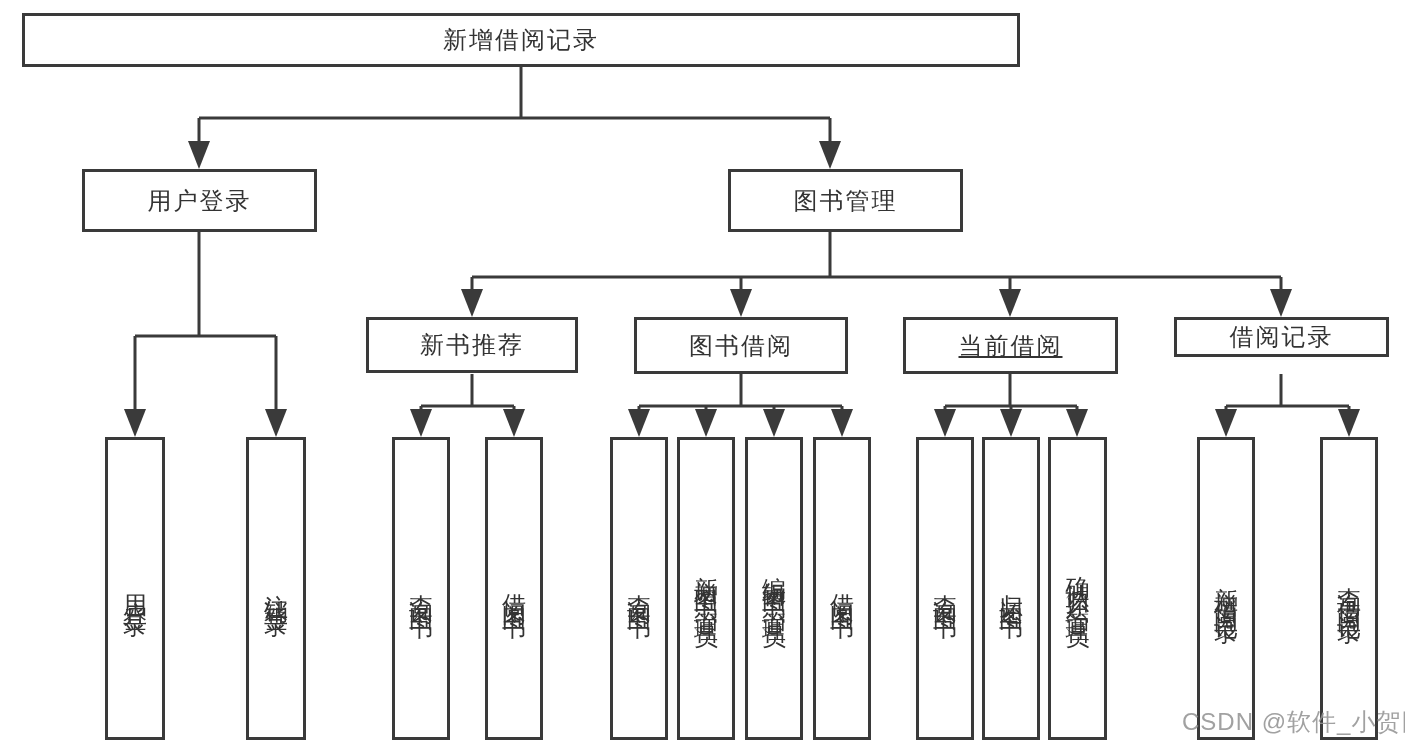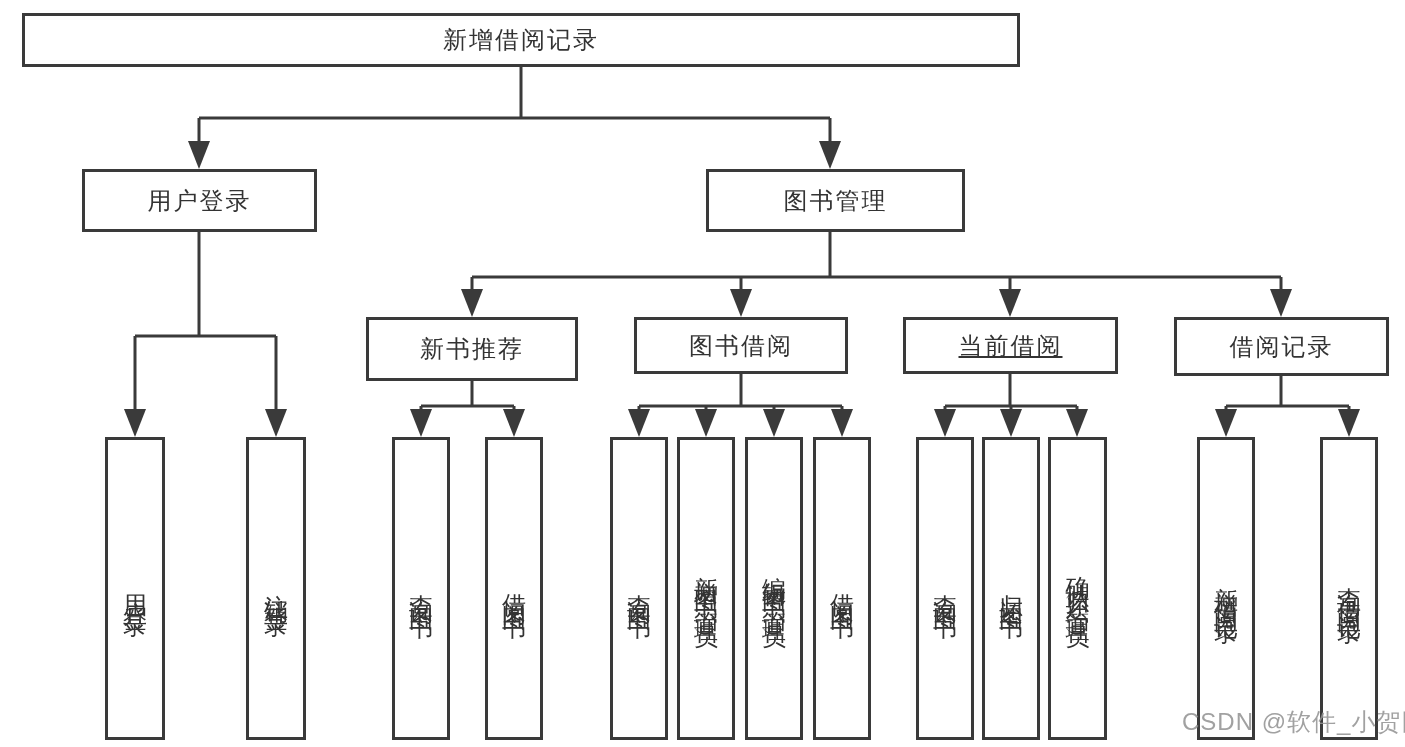--- a/index.html
+++ b/index.html
@@ -102,34 +102,34 @@
     </g>
   </svg>
 
   <div class="box" style="left:22px; top:13px; width:998px; height:54px;">
     <span class="lbl">新增借阅记录</span>
   </div>
 
   <div class="box" style="left:82px; top:169px; width:235px; height:63px;">
     <span class="lbl">用户登录</span>
   </div>
-  <div class="box" style="left:706px; top:169px; width:259px; height:63px;font-family:Liberation Mono, monospace;">
+  <div class="box" style="left:728px; top:169px; width:235px; height:63px;font-family:Liberation Mono, monospace;">
     <span class="lbl">图书管理</span>
   </div>
 
-  <div class="box" style="left:366px; top:317px; width:212px; height:64px;">
+  <div class="box" style="left:366px; top:317px; width:212px; height:56px;">
     <span class="lbl">新书推荐</span>
   </div>
   <div class="box" style="left:634px; top:317px; width:214px; height:57px;text-align:right;">
     <span class="lbl">图书借阅</span>
   </div>
   <div class="box" style="left:903px; top:317px; width:215px; height:57px;text-decoration:underline;">
     <span class="lbl">当前借阅</span>
   </div>
-  <div class="box" style="left:1174px; top:317px; width:215px; height:59px;">
+  <div class="box" style="left:1174px; top:317px; width:215px; height:40px;">
     <span class="lbl">借阅记录</span>
   </div>
 
   <div class="box leaf" style="left:105px; top:437px; width:60px; height:303px;">
     <span class="lbl">用户登录</span>
   </div>
   <div class="box leaf" style="left:246px; top:437px; width:60px; height:303px;">
     <span class="lbl">注销登录</span>
   </div>
 

